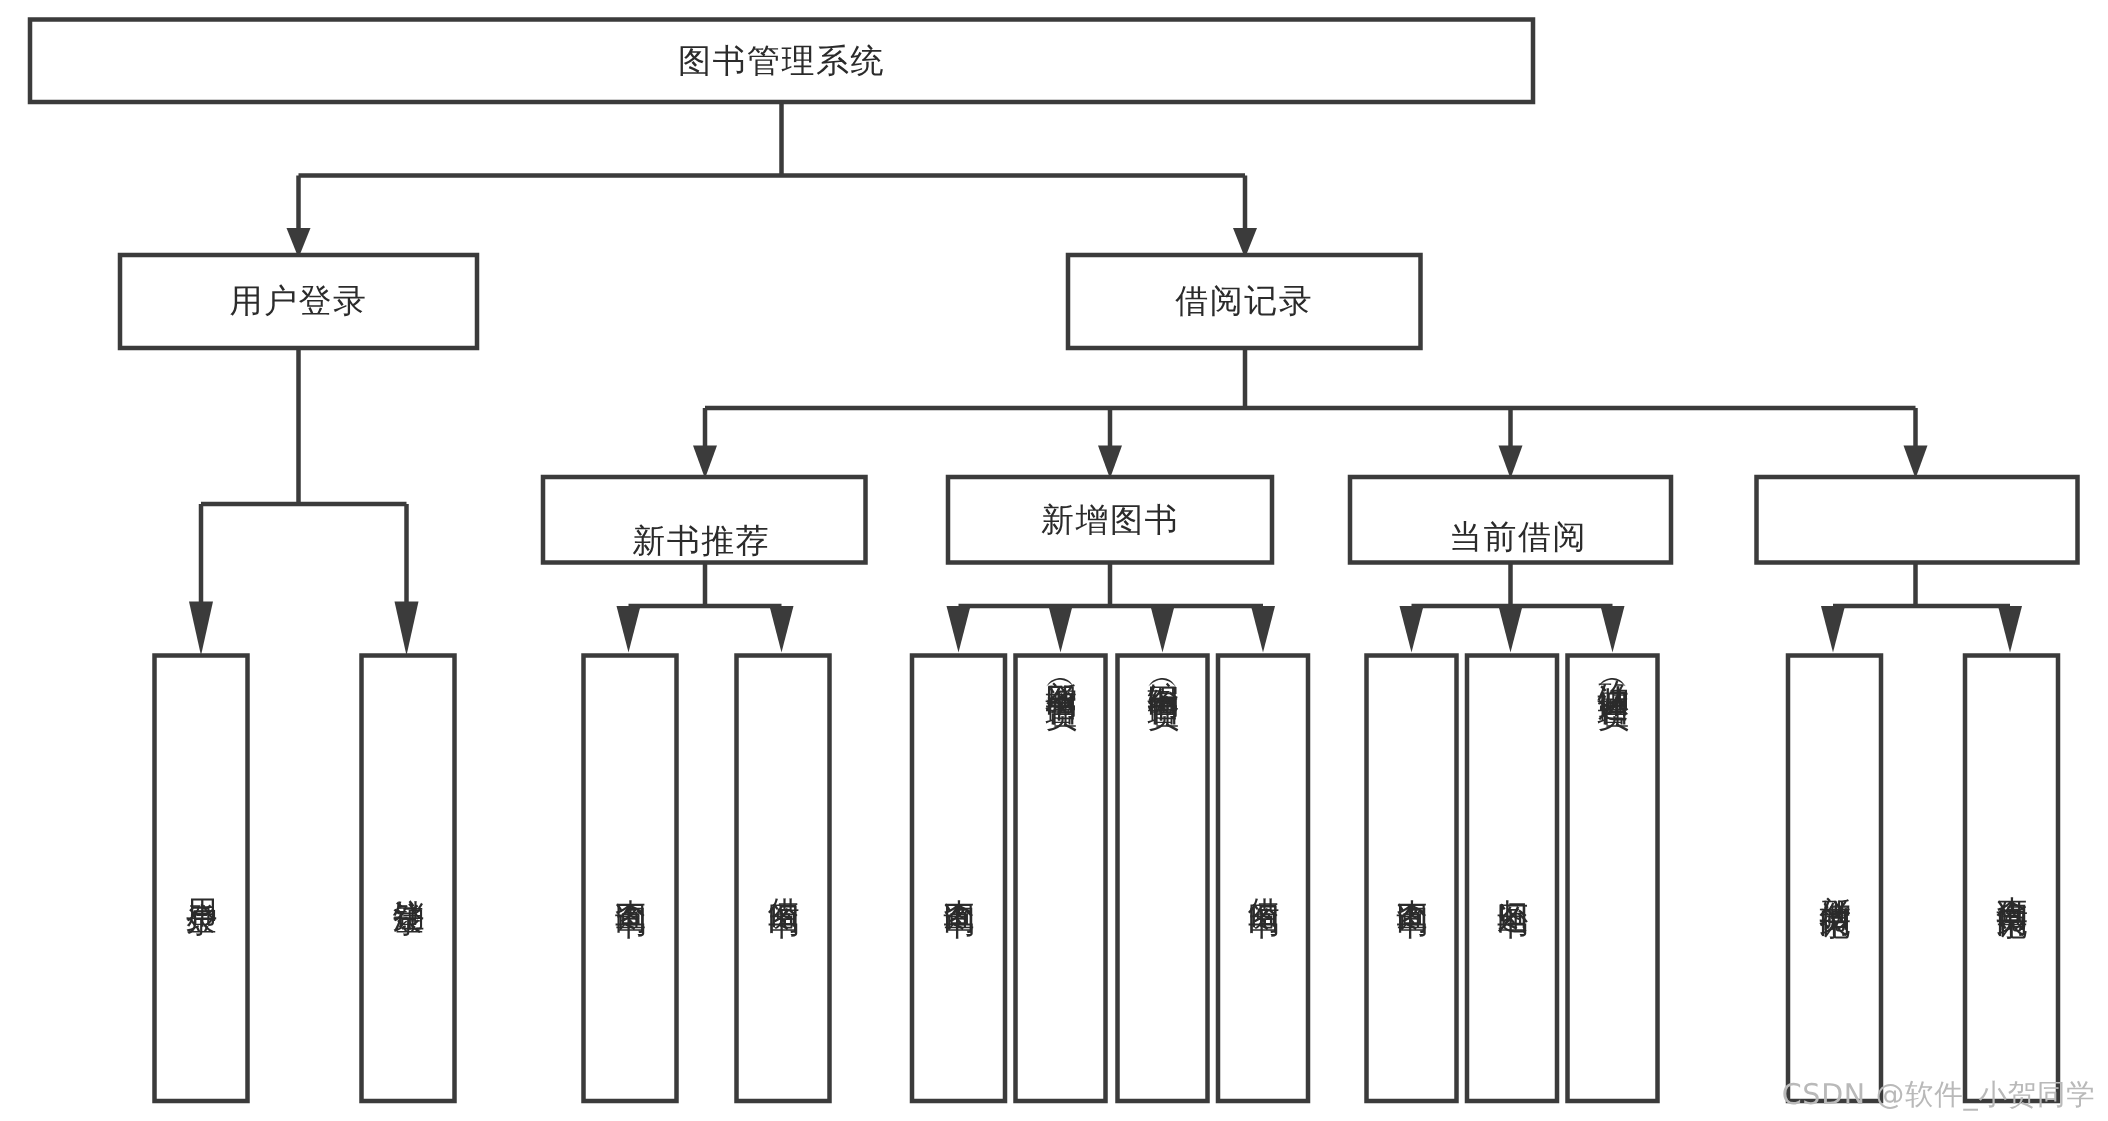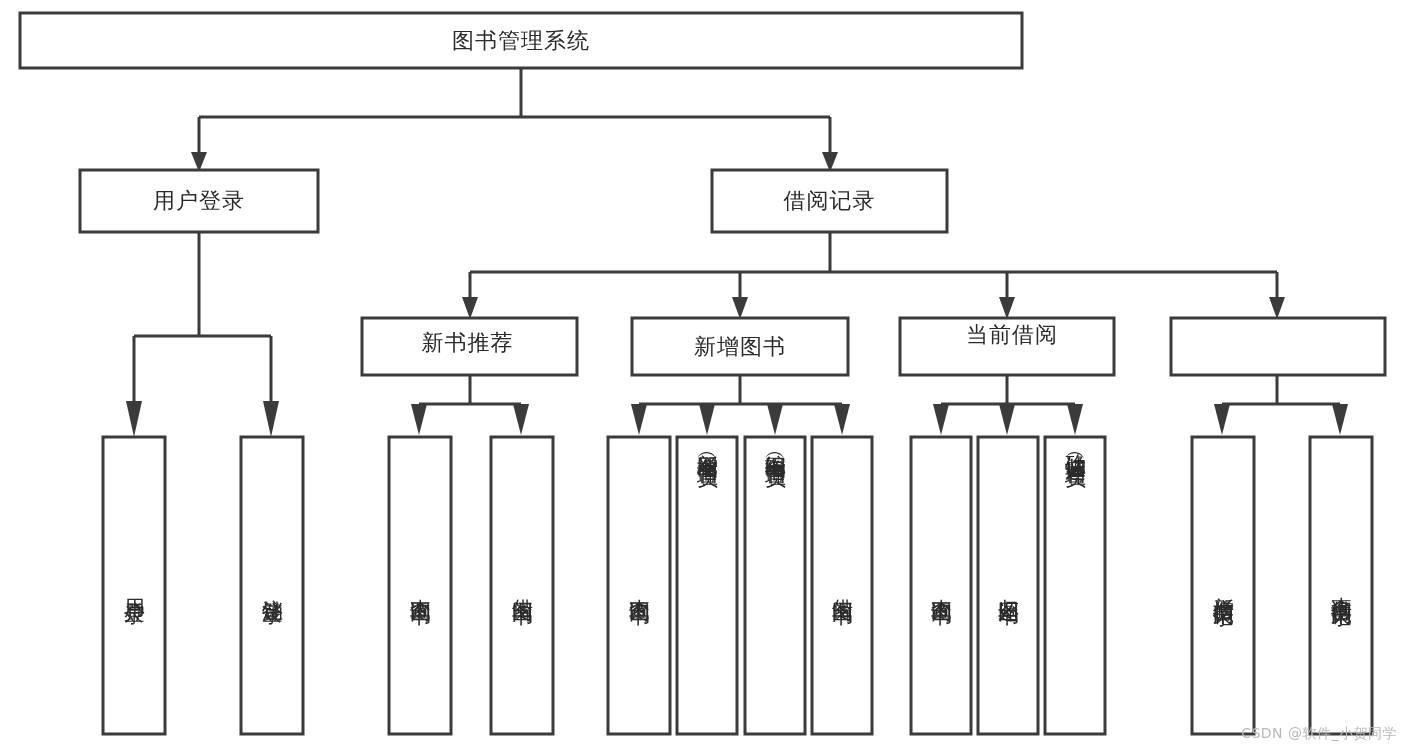--- a/index.html
+++ b/index.html
@@ -11,21 +11,21 @@
   }
   #diagram-root{position:relative;width:1405px;height:747px;background:#ffffff;}
   svg#chart{position:absolute;left:0;top:0;width:1405px;height:747px;display:block;}
   .node-box{fill:#ffffff;stroke:#3b3b3b;stroke-width:3;}
   .link-line{stroke:#3b3b3b;stroke-width:3;fill:none;stroke-linecap:butt;}
   .arrow-head{fill:#3b3b3b;stroke:none;}
   .watermark{
     position:absolute;
     right:8px;bottom:4px;
     color:#b9b9b9;
-    font-size:14px;
+    font-size:19px;
     font-family:"DejaVu Sans","Liberation Sans",sans-serif;
     letter-spacing:0.5px;
     pointer-events:none;
     user-select:none;
   }
   .vtext-wrap{
     position:absolute;
     display:flex;
     align-items:center;
     justify-content:center;
@@ -145,27 +145,27 @@
     <span class="htext">图书管理系统</span>
   </div>
 
   <div class="htext-wrap" style="left:80px;top:170px;width:238px;height:62px;">
     <span class="htext">用户登录</span>
   </div>
   <div class="htext-wrap" style="left:712px;top:170px;width:235px;height:62px;">
     <span class="htext">借阅记录</span>
   </div>
 
-  <div class="htext-wrap" style="left:362px;top:314px;width:211px;height:57px;">
+  <div class="htext-wrap" style="left:362px;top:332px;width:211px;height:57px;">
     <span class="htext">新书推荐</span>
   </div>
   <div class="htext-wrap" style="left:632px;top:318px;width:216px;height:57px;">
     <span class="htext">新增图书</span>
   </div>
-  <div class="htext-wrap" style="left:900px;top:306px;width:224px;height:57px;">
+  <div class="htext-wrap" style="left:900px;top:329px;width:224px;height:57px;">
     <span class="htext">当前借阅</span>
   </div>
 
   <div class="vtext-wrap" style="left:103px;top:437px;width:62px;height:297px;">
     <span class="vtext">用户登录</span>
   </div>
   <div class="vtext-wrap" style="left:241px;top:437px;width:62px;height:297px;">
     <span class="vtext">注销登录</span>
   </div>
 

